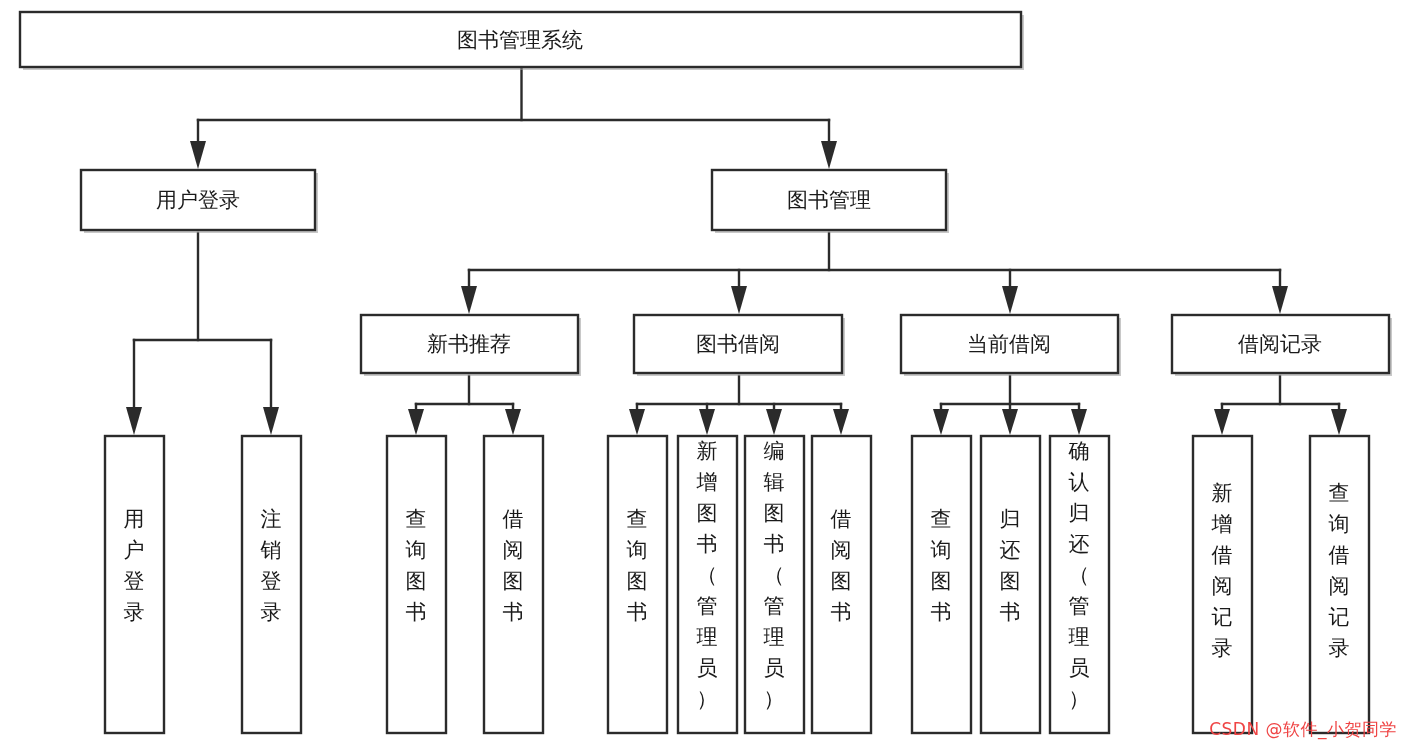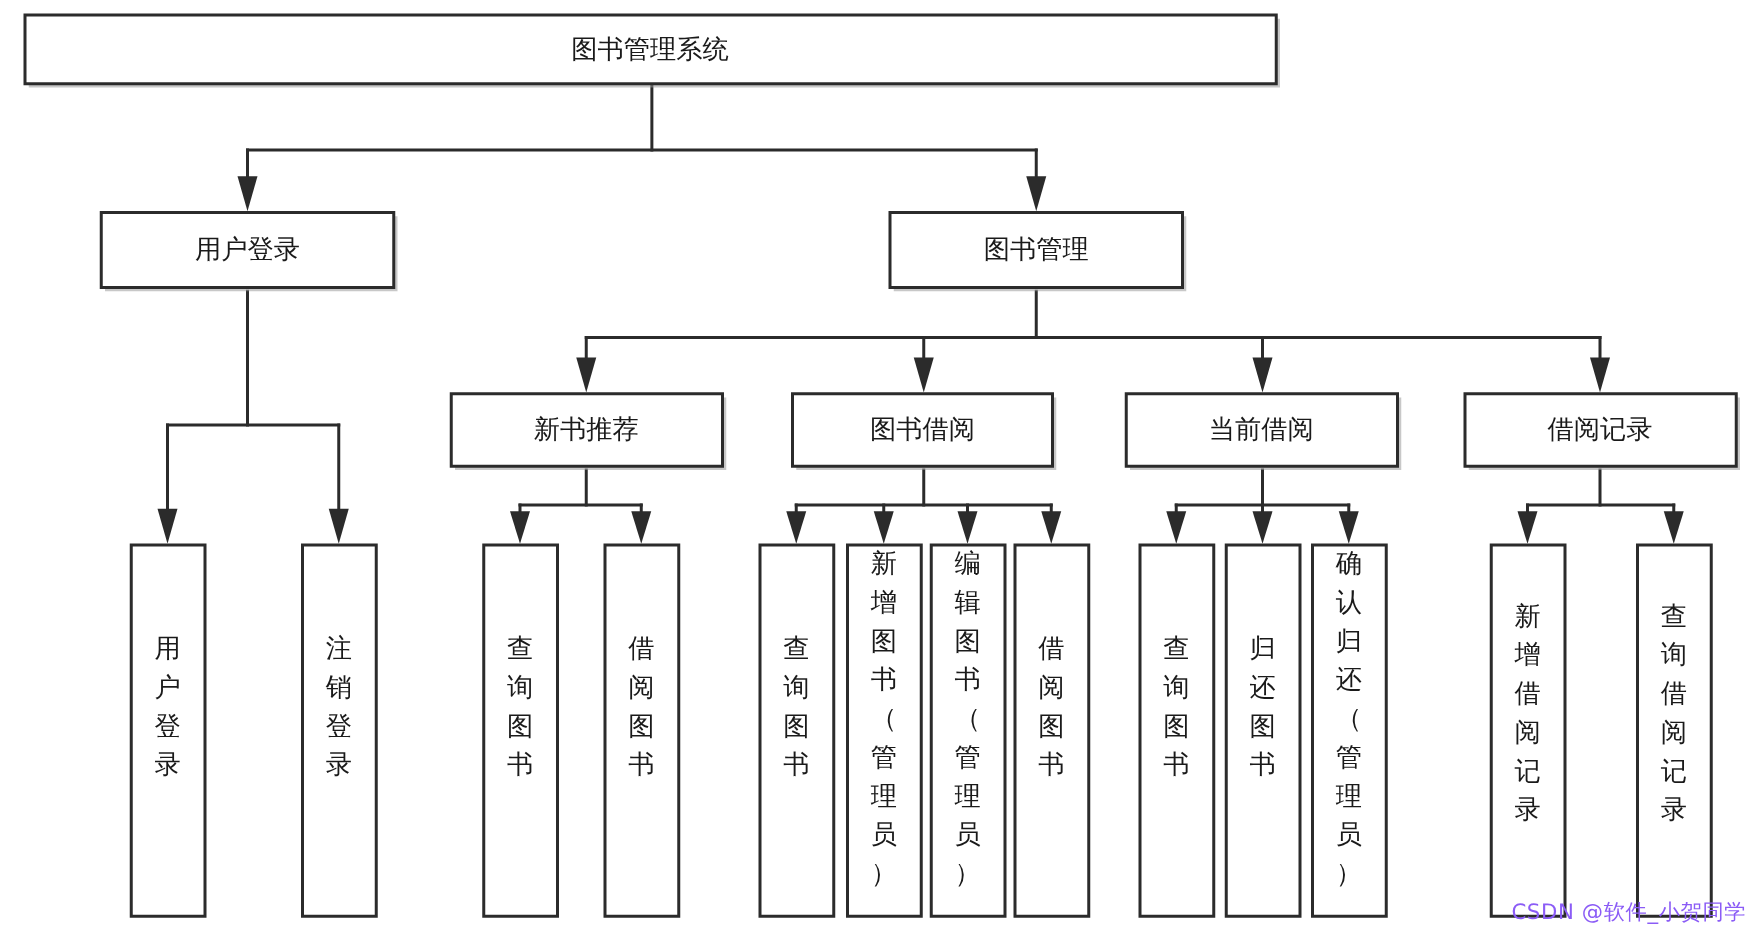--- a/index.html
+++ b/index.html
@@ -51,21 +51,21 @@
     text-anchor: middle;
   }
   .v-label tspan {
     dominant-baseline: middle;
   }
   .watermark {
     position: absolute;
     right: 8px;
     bottom: 6px;
     font-size: 17px;
-    color: #8b5cf6;
+    color: #ef4444;
     letter-spacing: 0.5px;
     white-space: nowrap;
     pointer-events: none;
   }
 </style>
 </head>
 <body>
 
 <svg id="diagram" viewBox="0 0 1405 747">
   <defs>

